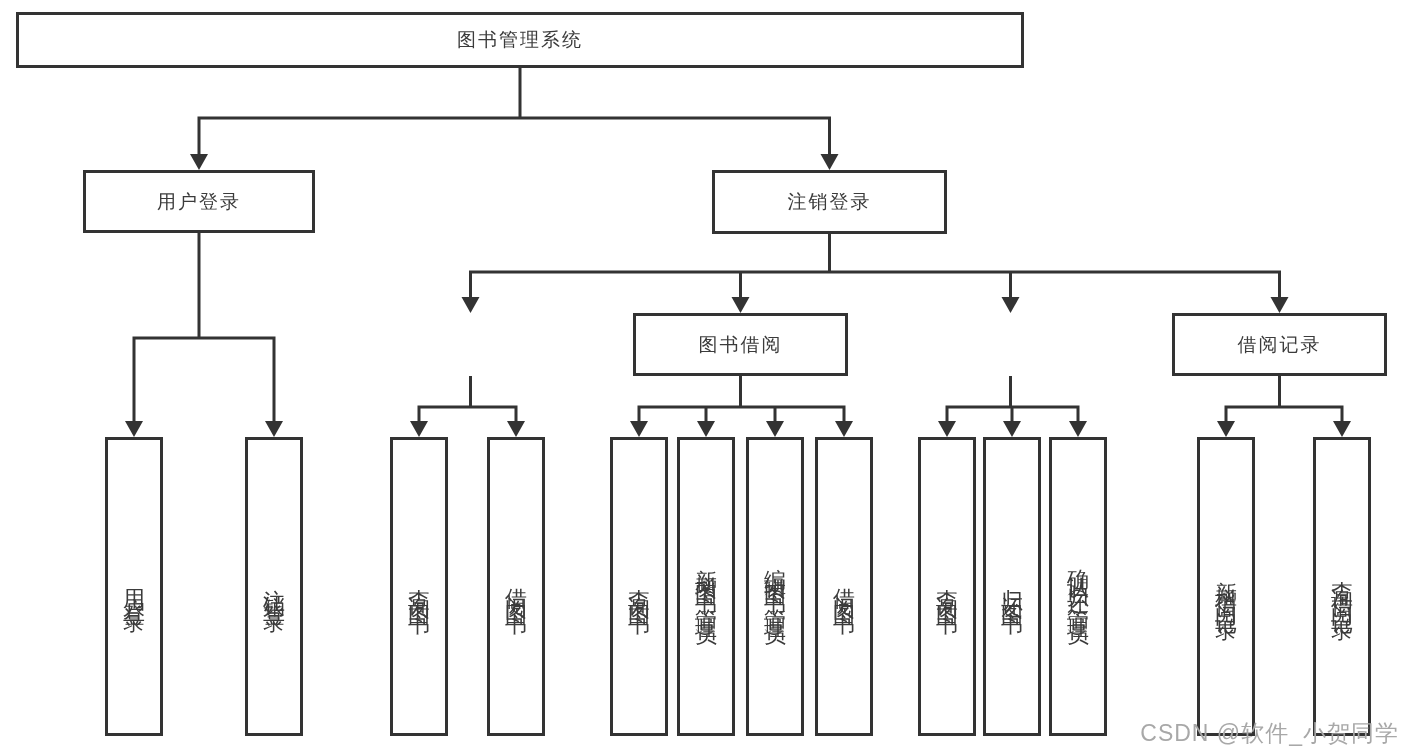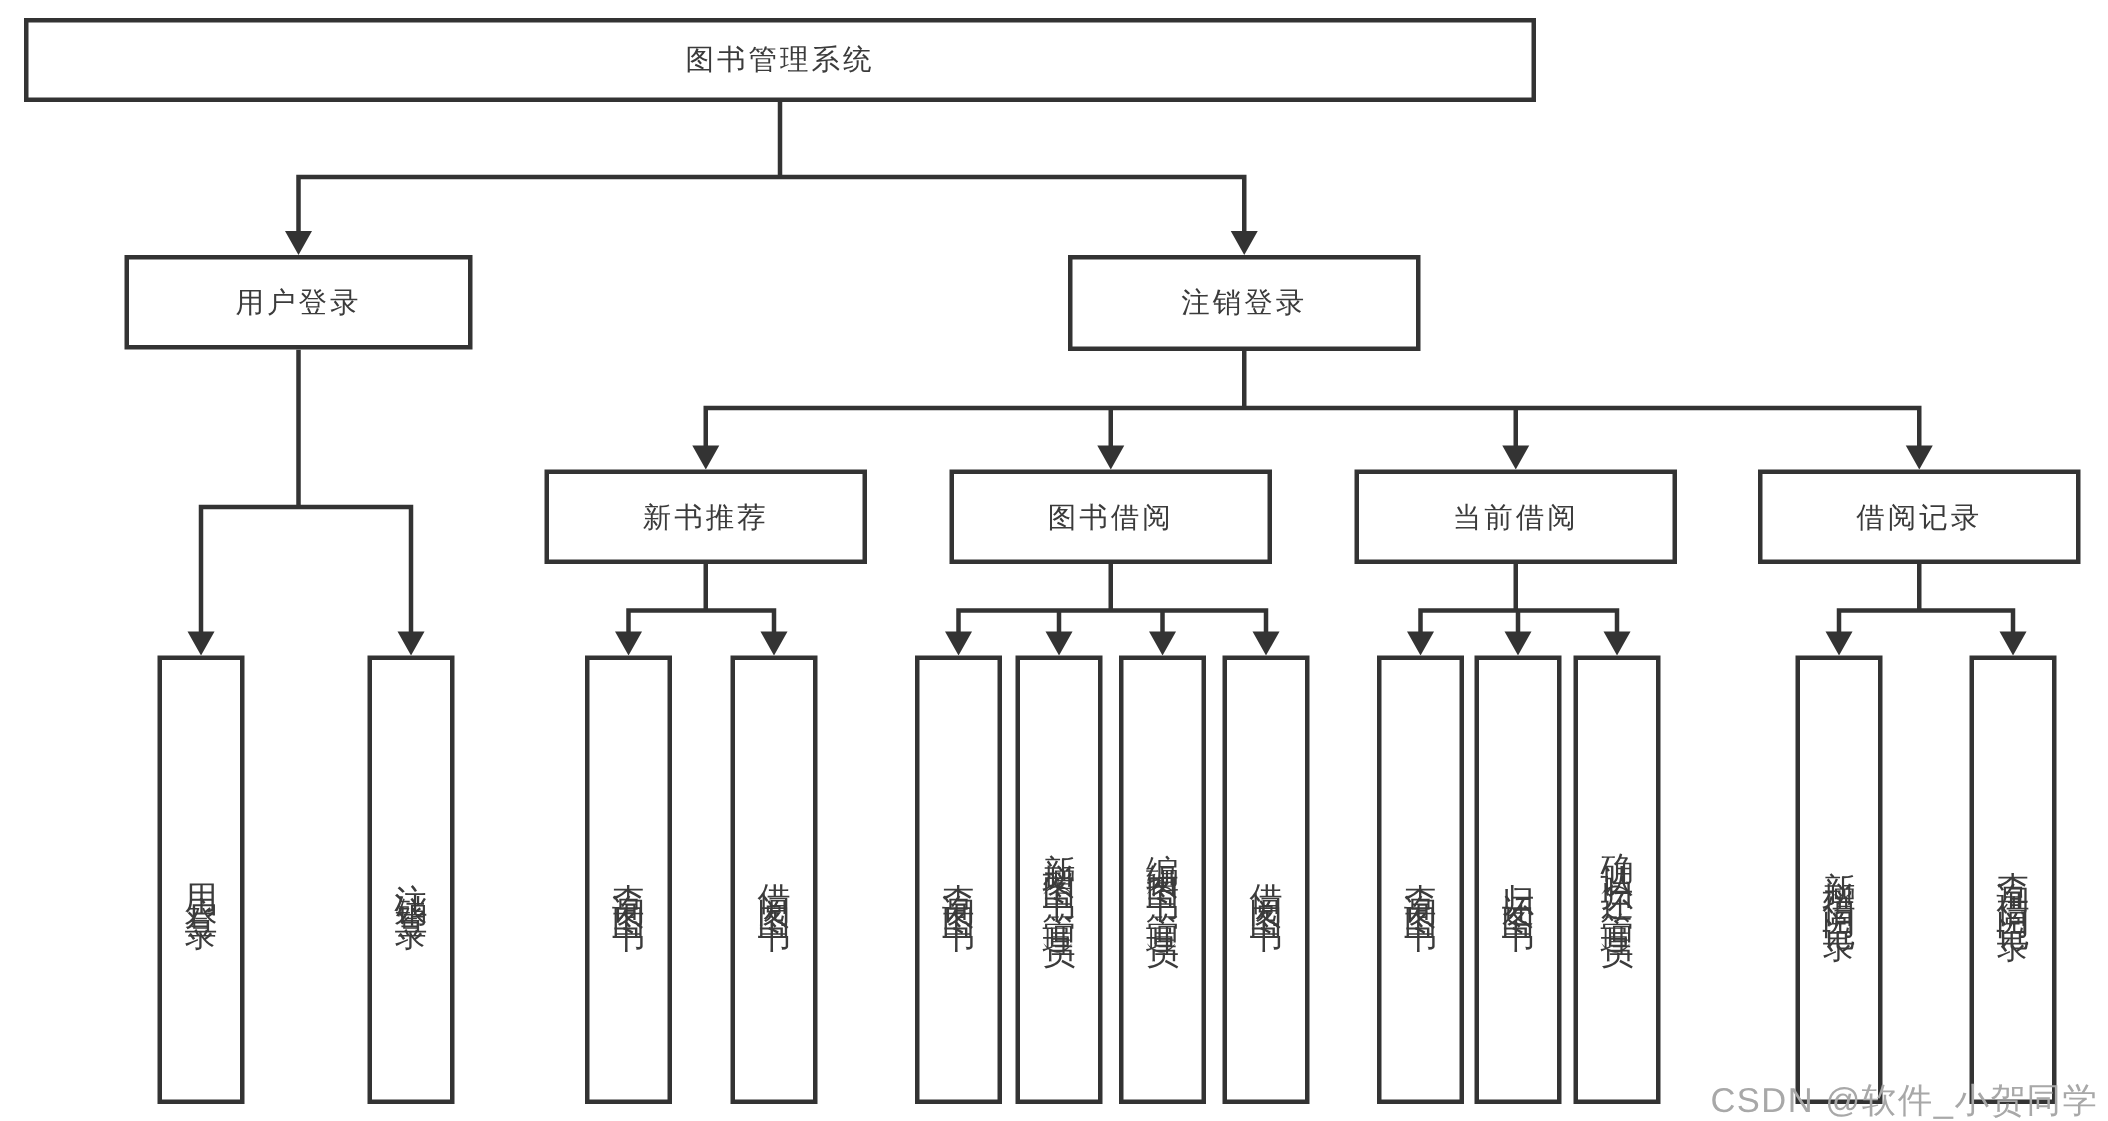--- a/index.html
+++ b/index.html
@@ -112,28 +112,22 @@
     <span class="lbl">图书管理系统</span>
   </div>
 
   <div class="box" style="left:83px; top:170px; width:232px; height:63px;">
     <span class="lbl">用户登录</span>
   </div>
   <div class="box" style="left:712px; top:170px; width:235px; height:64px;">
     <span class="lbl">注销登录</span>
   </div>
 
-  <div class="box" style="left:363px; top:313px; width:215px; height:63px;">
-    <span class="lbl">新书推荐</span>
-  </div>
   <div class="box" style="left:633px; top:313px; width:215px; height:63px;">
     <span class="lbl">图书借阅</span>
-  </div>
-  <div class="box" style="left:903px; top:313px; width:215px; height:63px;">
-    <span class="lbl">当前借阅</span>
   </div>
   <div class="box" style="left:1172px; top:313px; width:215px; height:63px;">
     <span class="lbl">借阅记录</span>
   </div>
 
   <div class="box v" style="left:105px; top:437px; width:58px; height:299px;">
     <span class="lbl">用户登录</span>
   </div>
   <div class="box v" style="left:245px; top:437px; width:58px; height:299px;">
     <span class="lbl">注销登录</span>

